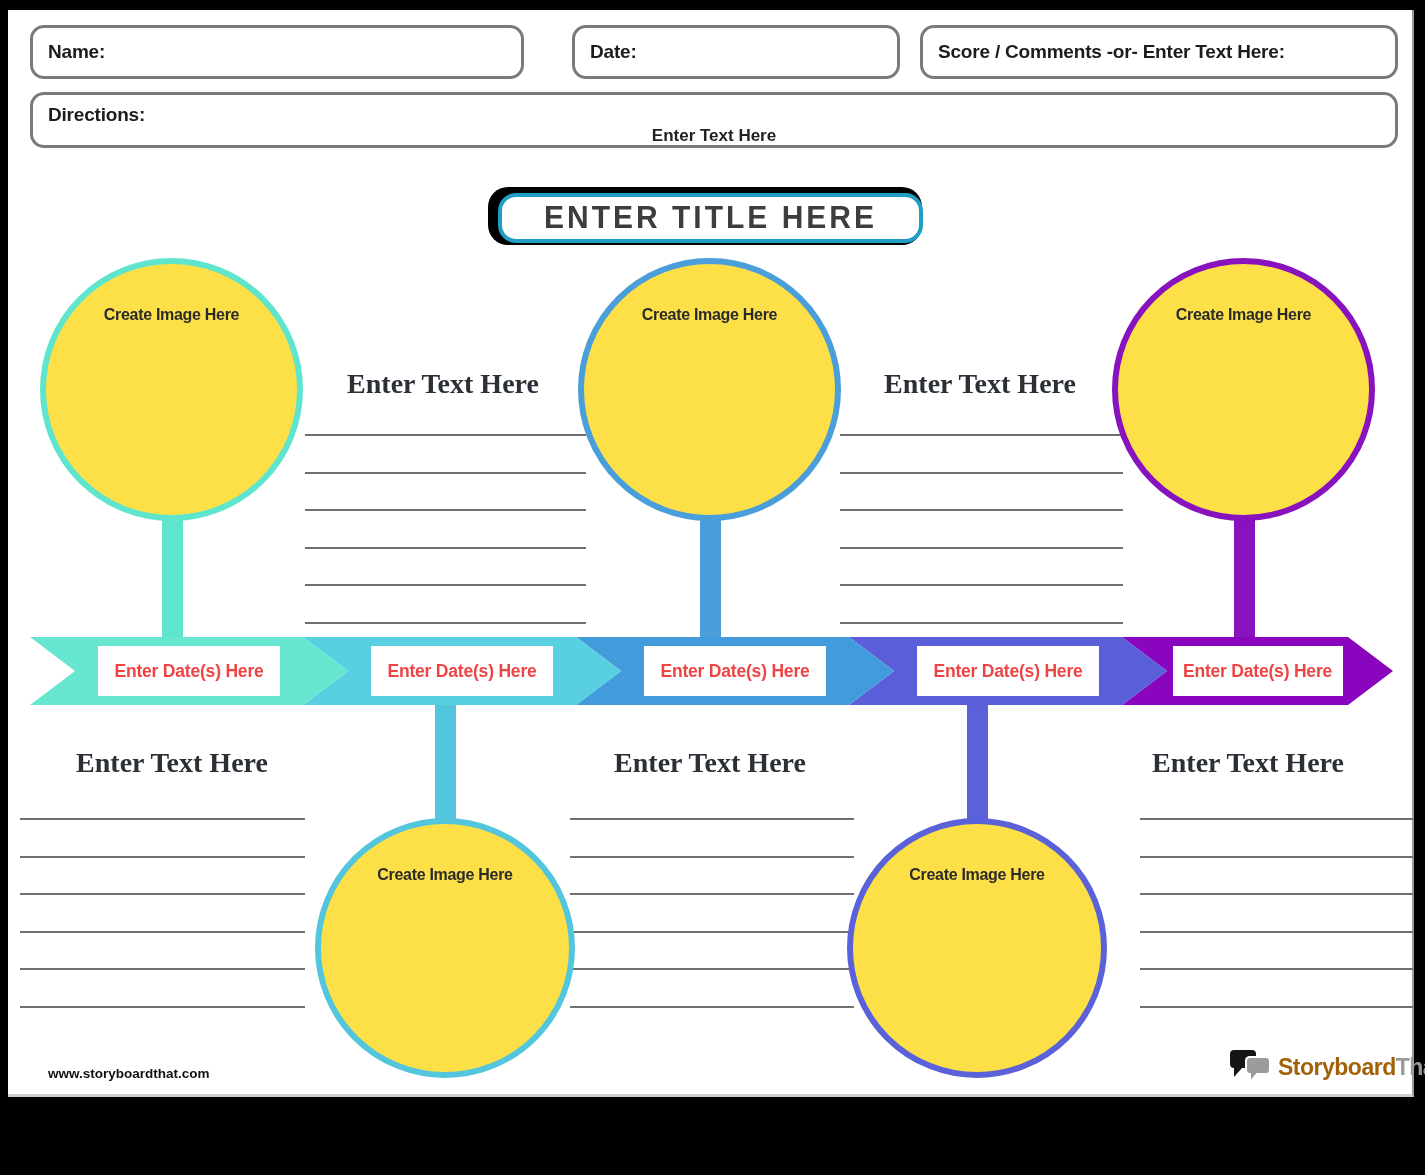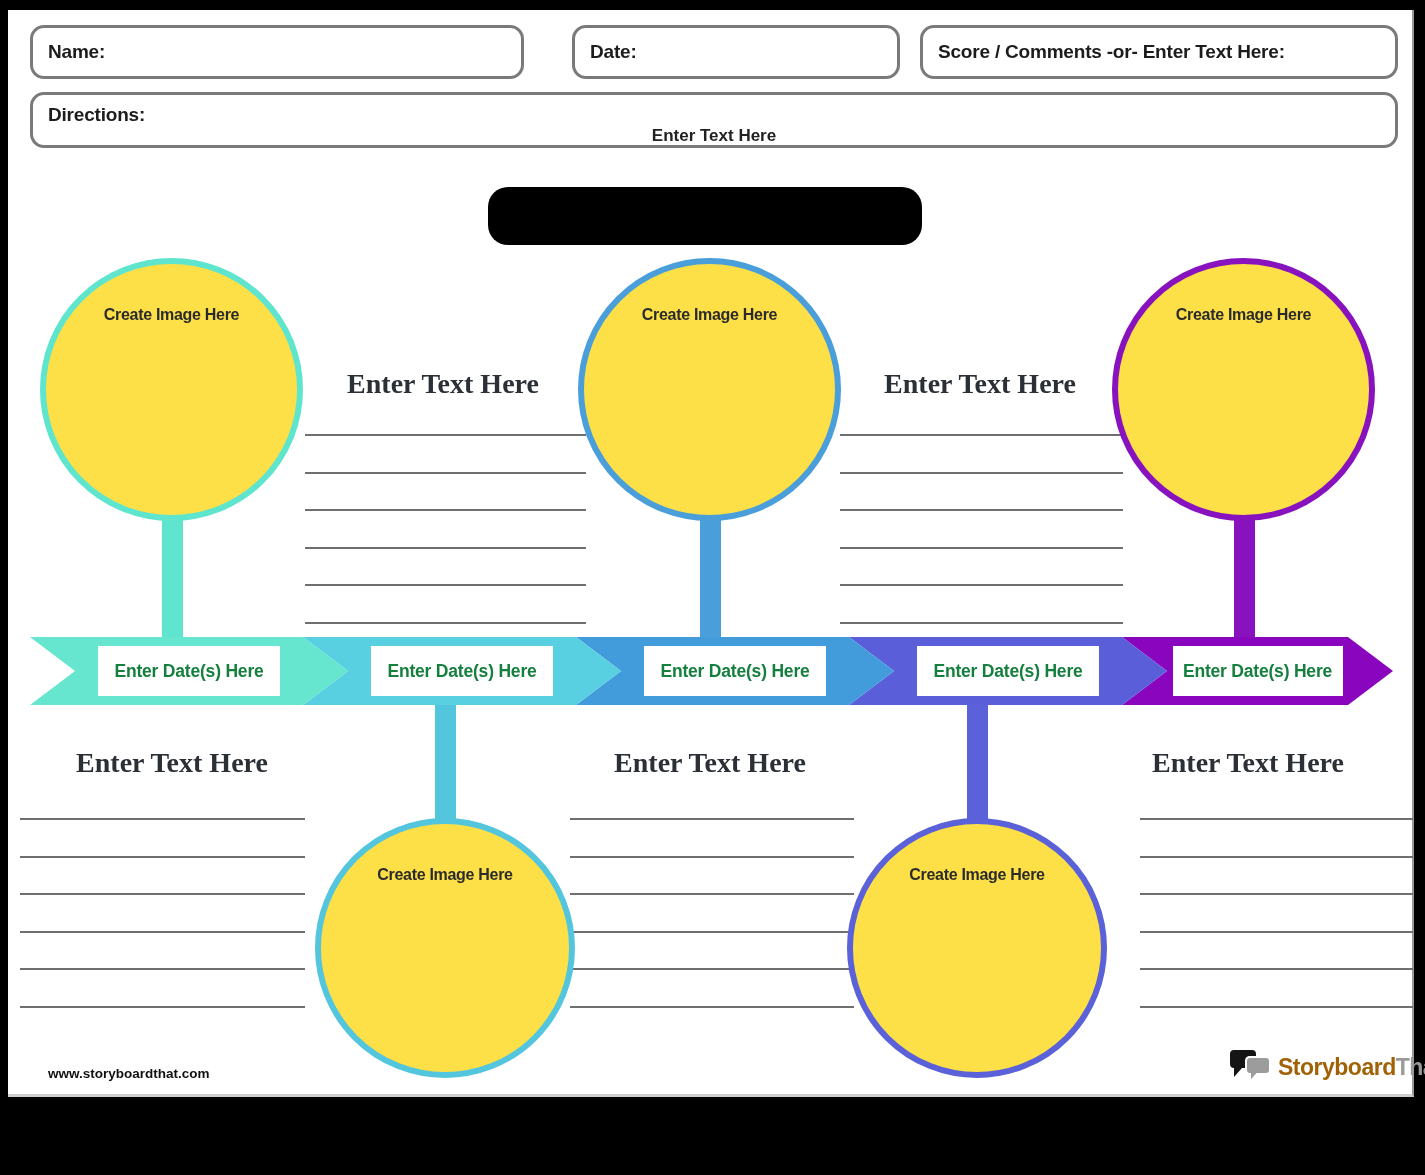--- a/index.html
+++ b/index.html
@@ -69,21 +69,21 @@
     clip-path:polygon(0% 0%,calc(100% - 45px) 0%,100% 50%,calc(100% - 45px) 100%,0% 100%,45px 50%);
     display:flex;align-items:center;justify-content:center;
   }
   .seg1{left:22px;width:318px;z-index:55;}
   .seg2{left:295px;width:318px;z-index:54;}
   .seg3{left:568px;width:318px;z-index:53;}
   .seg4{left:841px;width:318px;z-index:52;}
   .seg5{left:1114px;width:271px;z-index:51;}
   .datebox{
     width:182px;height:50px;background:#fff;display:flex;align-items:center;justify-content:center;
-    font-weight:bold;font-size:17.5px;color:#15803d;letter-spacing:-0.2px;
+    font-weight:bold;font-size:17.5px;color:#ef4444;letter-spacing:-0.2px;
   }
   .seg5 .datebox{width:170px;}
   
   .sec-heading{
     position:absolute;width:280px;text-align:center;
     font-family:"Liberation Serif",serif;font-weight:bold;font-size:28px;color:#2b2f36;
   }
   .h-sec1{left:24px;top:737px;}
   .h-sec2{left:295px;top:358px;}
   .h-sec3{left:562px;top:737px;}
@@ -120,20 +120,23 @@
   </div>
   <div class="hbox date-box">
     <span class="hlabel">Date:</span>
   </div>
   <div class="hbox dir-box">
     <span class="hlabel">Directions:</span>
     <span class="dir-placeholder">Enter Text Here</span>
   </div>
 
   <div class="title-shadow"></div>
+  <div class="title-box" style="border-color: rgb(31, 159, 198);">
+    <span>ENTER TITLE HERE</span>
+  </div>
 
   <div class="stem s1" style="background-color: rgb(95, 229, 206);"></div>
   <div class="stem s2" style="background-color: rgb(83, 198, 222);"></div>
   <div class="stem s3" style="background-color: rgb(74, 159, 219);"></div>
   <div class="stem s4" style="background-color: rgb(91, 97, 216);"></div>
   <div class="stem s5" style="background-color: rgb(136, 18, 190);"></div>
 
   <div class="circle c1" style="border-color: rgb(95, 229, 206);">
     <span class="circle-label">Create Image Here</span>
   </div>

